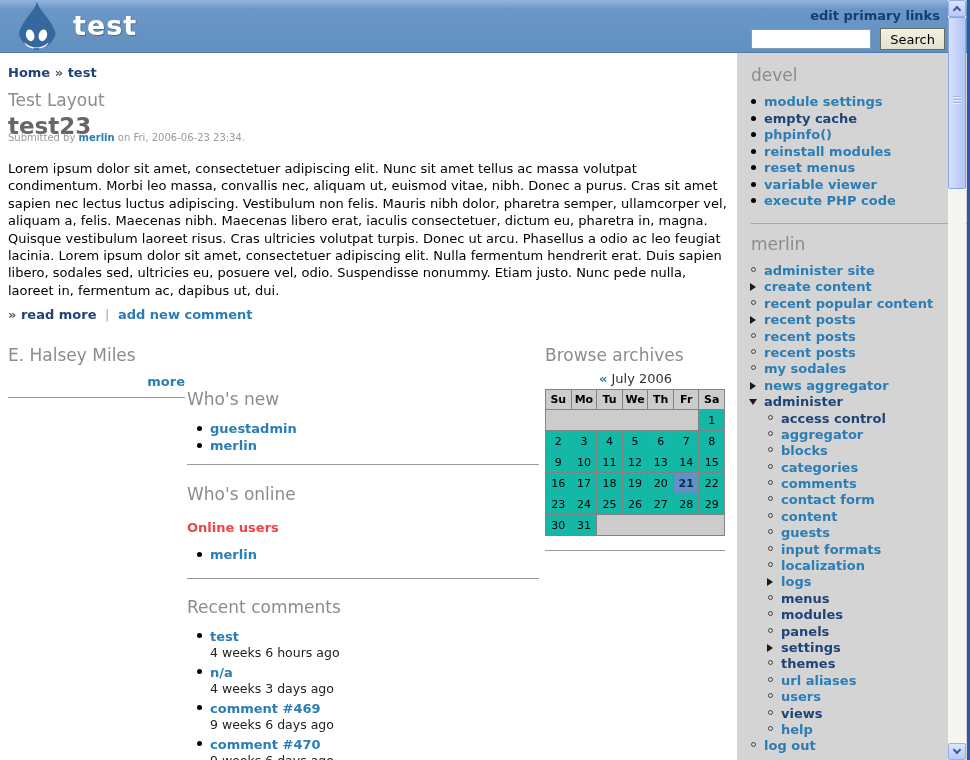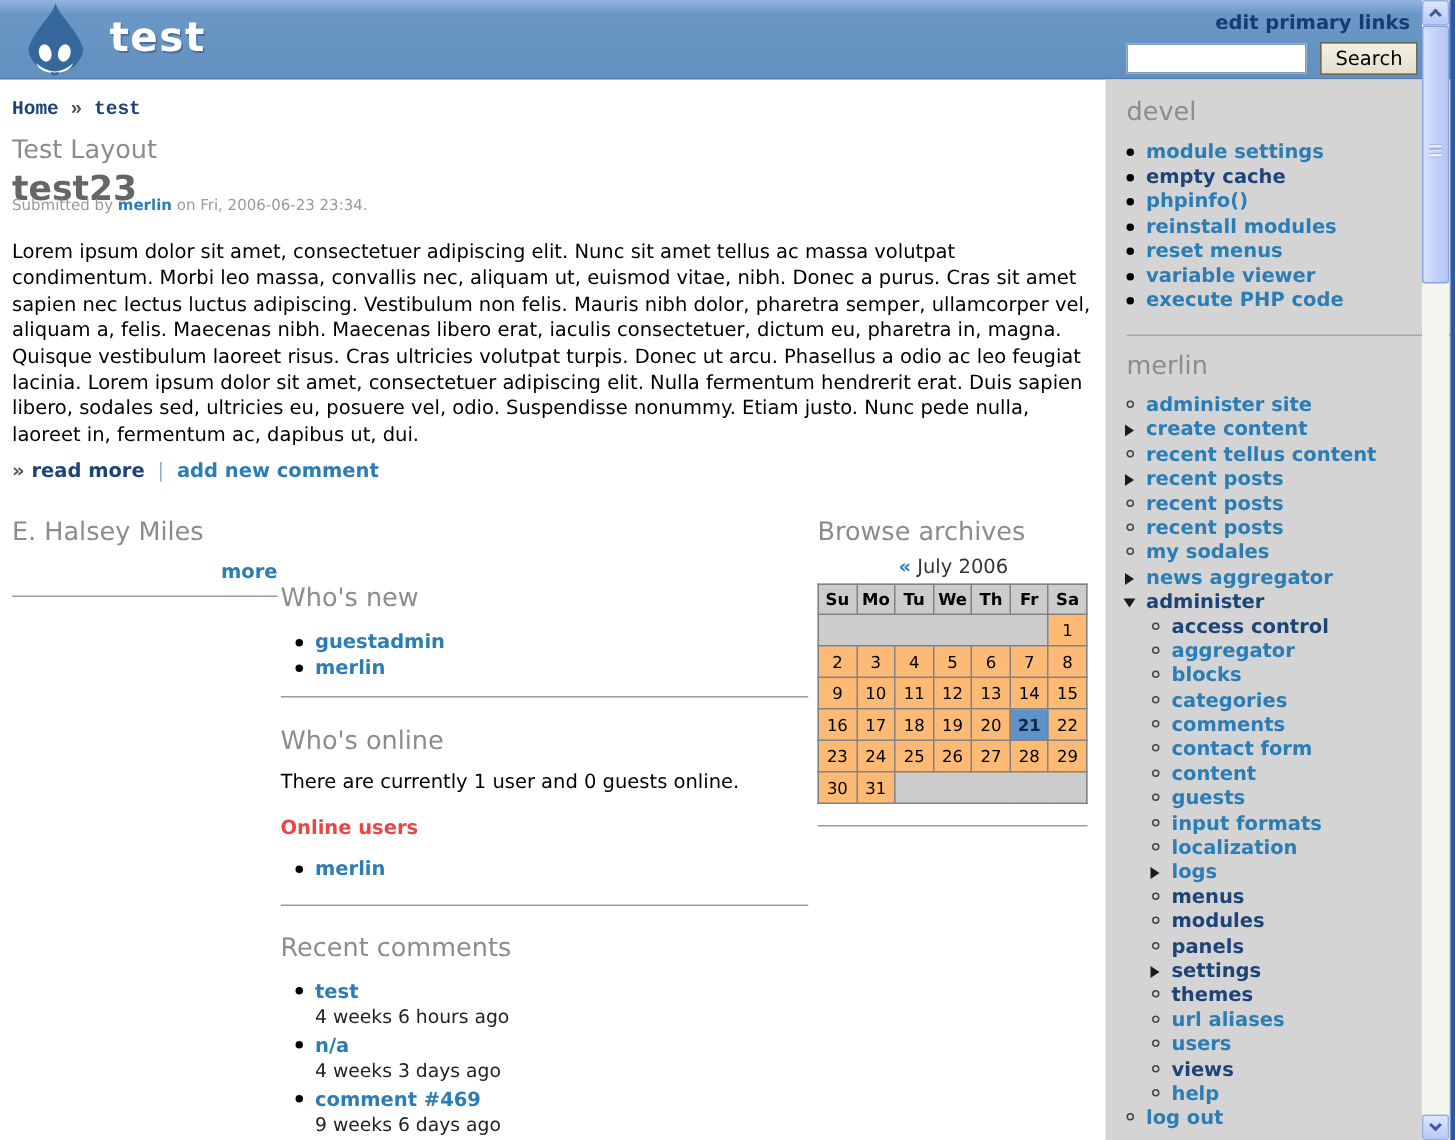--- a/index.html
+++ b/index.html
@@ -33,21 +33,21 @@
     width:120px; height:20px; border:1px solid #7f9db9; background:#fff;
     font-size:12px; padding:1px 3px; vertical-align:middle; font-family:inherit;
   }
   .search-btn {
     height:22px; padding:1px 9px; margin-left:5px; vertical-align:middle;
     background:linear-gradient(#f4f1e5,#e4e0cc); border:1px solid #6b6b5e;
     font-size:13px; color:#000; font-family:inherit;
   }
 
   
-  .breadcrumb { position:absolute; left:8px; top:65px; font-weight:bold;font-family:Liberation Mono, monospace; }
+  .breadcrumb { position:absolute; left:8px; top:65px; font-weight:bold; }
   .breadcrumb .sep { color:#555; font-weight:bold; }
   .page-title { position:absolute; left:8px; top:90px; margin:0; font-size:17px; font-weight:normal; color:#8c8c8c; }
   .post-title { position:absolute; left:8px; top:113px; margin:0; font-size:23px; font-weight:bold; color:#666; }
   .submitted { position:absolute; left:8px; top:132px; font-size:10px; color:#9a9a9a; }
   .post-body { position:absolute; left:8px; top:160px; width:719px; line-height:17.4px; color:#000; }
   .post-links { position:absolute; left:8px; top:307px; font-weight:bold; }
   .post-links .marker { color:#555; }
   .post-links .sep { color:#8ab0c8; font-weight:normal; padding:0 4px; }
 
   
@@ -72,21 +72,21 @@
   .online-status { margin-top:10px; }
   .online-users-subtitle { margin:16px 0 0; font-size:13px; font-weight:bold; color:#ef4444; }
   .online-rule { margin-top:17px; }
   .recent-title { margin-top:18px; }
   ul.comment-list { list-style:none; margin:12px 0 0 10px; padding:0; }
   ul.comment-list li { position:relative; padding-left:13px; margin-bottom:5px; }
   .comment-time { color:#222; font-size:12.5px; margin-top:1px; }
 
   
   .cal-caption { width:181px; text-align:center; margin-top:6px; font-size:13px; color:#333; }
-  table.cal { border-collapse:collapse; margin-top:3px; background:#fdba74; }
+  table.cal { border-collapse:collapse; margin-top:3px; background:#14b8a6; }
   table.cal th {
     background:#ccc; border:1px solid #828282; font-size:11px; font-weight:bold;
     width:26px; padding:3px 2px; text-align:center; color:#000;
   }
   table.cal td {
     border:1px solid #828282; font-size:11px; padding:3px 2px; text-align:center;
     width:26px; height:21px; color:#000;
   }
   table.cal td.empty { background:#ccc; }
   table.cal td.selected { background:#5f93c8; color:#10284a; font-weight:bold; }
@@ -177,21 +177,20 @@
 
 <div class="col-mid">
   <h2 class="block-title">Who's new</h2>
   <ul class="dot-list">
     <li><span class="bullet b-disc"></span><a class="blue">guestadmin</a></li>
     <li><span class="bullet b-disc"></span><a class="blue">merlin</a></li>
   </ul>
   <div class="rule whos-new-rule"></div>
 
   <h2 class="block-title whos-online-title">Who's online</h2>
-  <div class="online-status">There are currently 1 user and 0 guests online.</div>
   <h3 class="online-users-subtitle">Online users</h3>
   <ul class="dot-list">
     <li><span class="bullet b-disc"></span><a class="blue">merlin</a></li>
   </ul>
   <div class="rule online-rule"></div>
 
   <h2 class="block-title recent-title">Recent comments</h2>
   <ul class="comment-list">
     <li><span class="bullet b-disc"></span><a class="blue">test</a><div class="comment-time">4 weeks 6 hours ago</div></li>
     <li><span class="bullet b-disc"></span><a class="blue">n/a</a><div class="comment-time">4 weeks 3 days ago</div></li>
@@ -278,21 +277,21 @@
     <li><span class="bullet b-disc"></span><a class="blue">reset menus</a></li>
     <li><span class="bullet b-disc"></span><a class="blue">variable viewer</a></li>
     <li><span class="bullet b-disc"></span><a class="blue">execute PHP code</a></li>
   </ul>
   <div class="rule"></div>
 
   <h2>merlin</h2>
   <ul class="menu">
     <li><span class="bullet b-circle"></span><a class="blue">administer site</a></li>
     <li><span class="bullet b-right"></span><a class="blue">create content</a></li>
-    <li><span class="bullet b-circle"></span><a class="blue">recent tellus content</a></li>
+    <li><span class="bullet b-circle"></span><a class="blue">recent popular content</a></li>
     <li><span class="bullet b-right"></span><a class="blue">recent posts</a></li>
     <li><span class="bullet b-circle"></span><a class="blue">recent posts</a></li>
     <li><span class="bullet b-circle"></span><a class="blue">recent posts</a></li>
     <li><span class="bullet b-circle"></span><a class="blue">my sodales</a></li>
     <li><span class="bullet b-right"></span><a class="blue">news aggregator</a></li>
     <li><span class="bullet b-down"></span><a class="navy">administer</a></li>
     <li class="sub"><span class="bullet b-circle"></span><a class="navy">access control</a></li>
     <li class="sub"><span class="bullet b-circle"></span><a class="blue">aggregator</a></li>
     <li class="sub"><span class="bullet b-circle"></span><a class="blue">blocks</a></li>
     <li class="sub"><span class="bullet b-circle"></span><a class="blue">categories</a></li>

